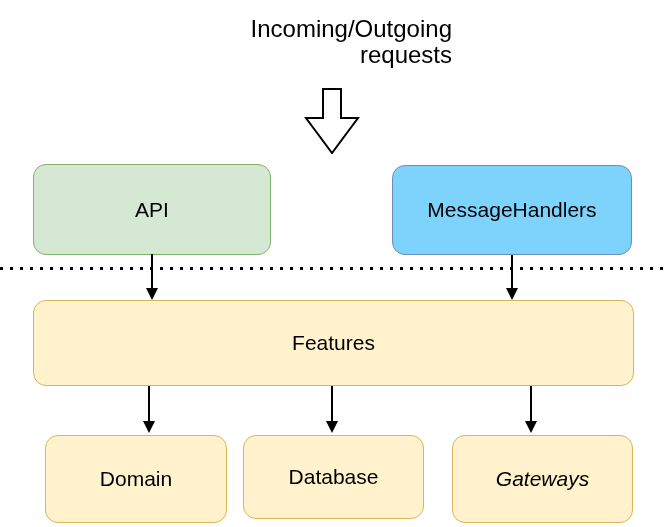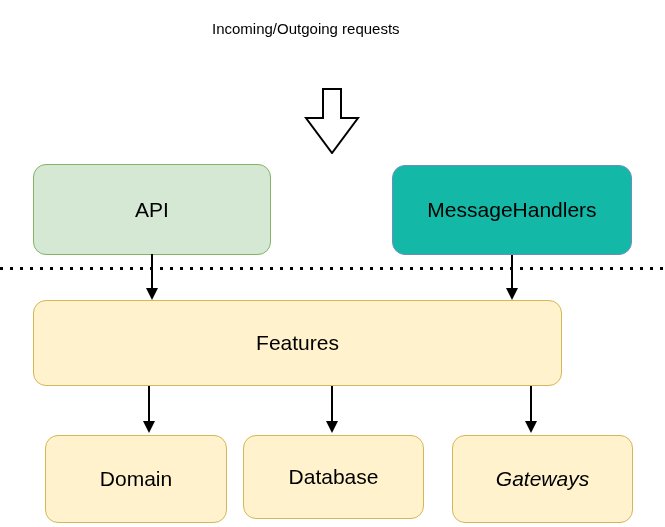--- a/index.html
+++ b/index.html
@@ -10,22 +10,22 @@
     background: #ffffff;
     font-family: "Liberation Sans", "DejaVu Sans", sans-serif;
     color: #000000;
     overflow: hidden;
   }
   .annotation {
     position: absolute;
     left: 212px;
     top: 16px;
     width: 240px;
-    text-align: left;
-    font-size: 15px;
+    text-align: right;
+    font-size: 24px;
     line-height: 26px;
     color: #000000;
   }
   .block-arrow {
     position: absolute;
     left: 302px;
     top: 88px;
     width: 60px;
     height: 66px;
   }
@@ -33,26 +33,26 @@
     position: absolute;
     box-sizing: border-box;
     border-radius: 13px;
     border: 1.5px solid;
     display: flex;
     align-items: center;
     justify-content: center;
     font-size: 21px;
   }
   .node-green  { background: #d5e8d4; border-color: #82b366; align-items: center; }
-  .node-blue   { background: #14b8a6; border-color: #6c8ebf; }
+  .node-blue   { background: #7dd3fc; border-color: #6c8ebf; }
   .node-yellow { background: #fff2cc; border-color: #d6b656; }
 
   #node-api              { left: 33px;  top: 164px; width: 238px; height: 91px; }
   #node-messagehandlers  { left: 392px; top: 165px; width: 240px; height: 90px; }
-  #node-features         { left: 33px;  top: 300px; width: 529px; height: 86px; }
+  #node-features         { left: 33px;  top: 300px; width: 601px; height: 86px; }
   #node-domain           { left: 45px;  top: 435px; width: 182px; height: 88px; }
   #node-database         { left: 243px; top: 435px; width: 181px; height: 84px; }
   #node-gateways         { left: 452px; top: 435px; width: 181px; height: 88px; font-style: italic; }
 
   .divider {
     position: absolute;
     left: 0; top: 267px;
     width: 665px; height: 3px;
     background: repeating-linear-gradient(to right, #000000 0 3px, transparent 3px 10px);
   }

